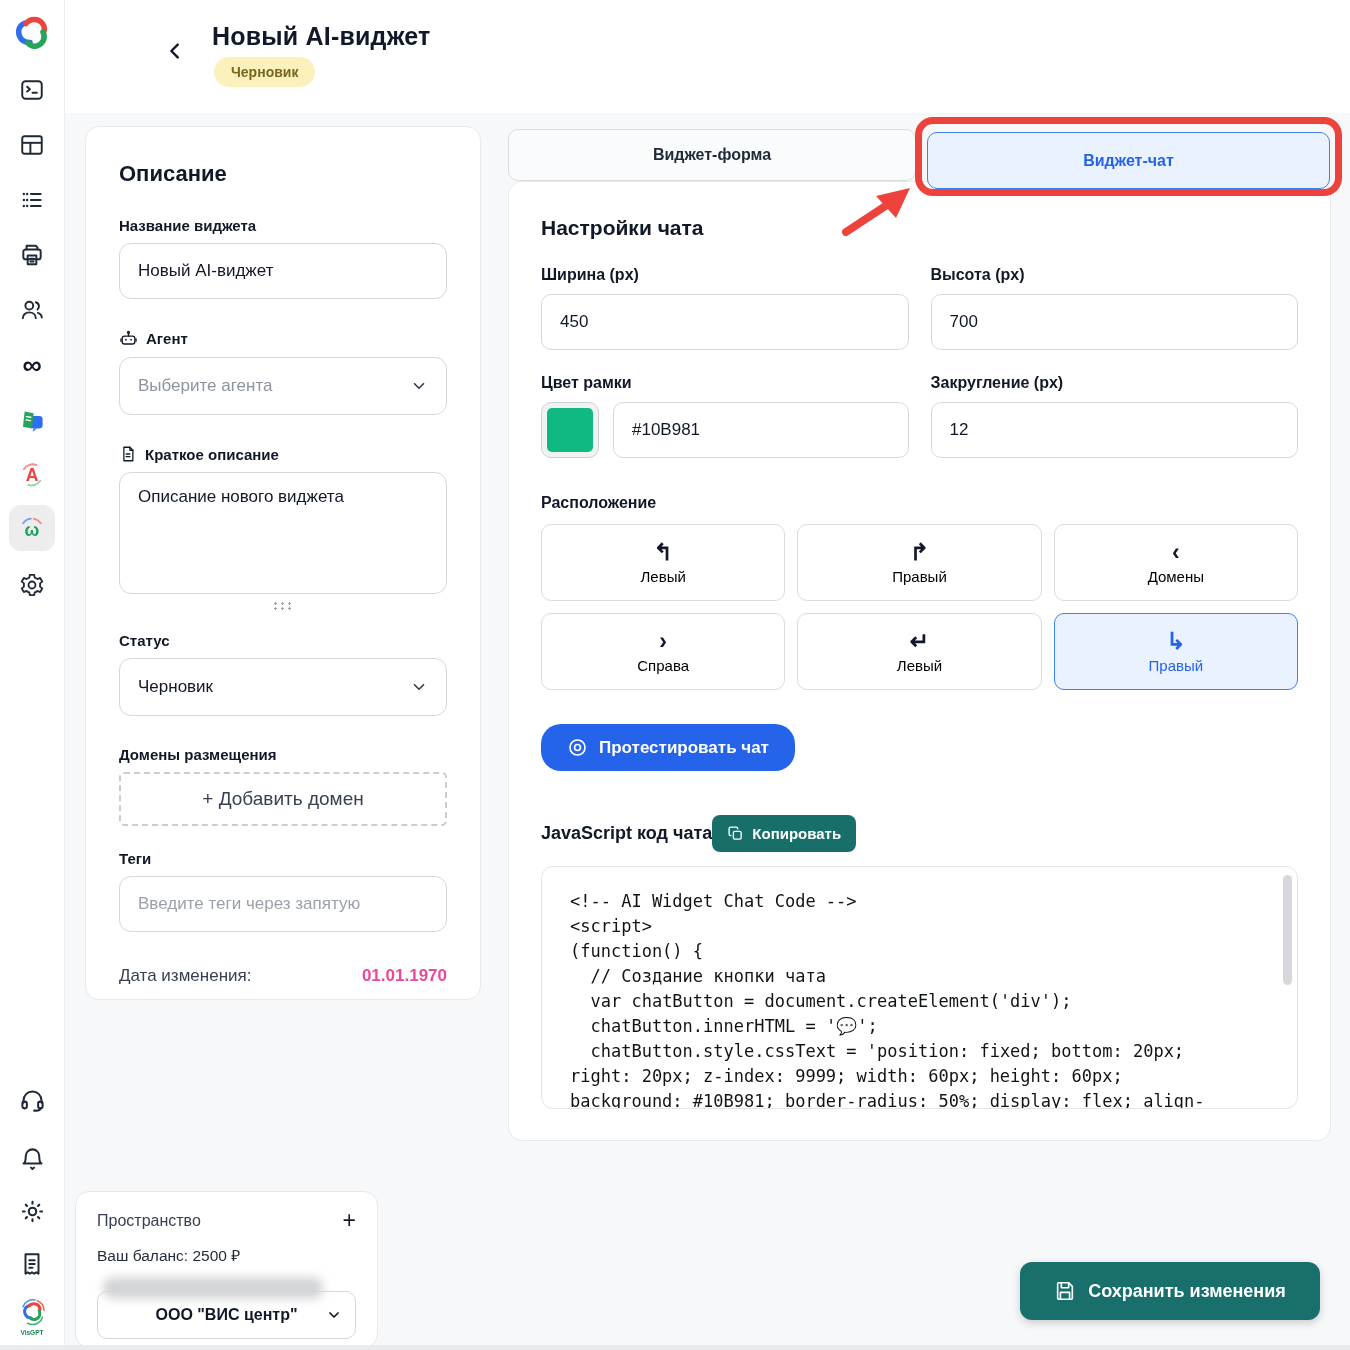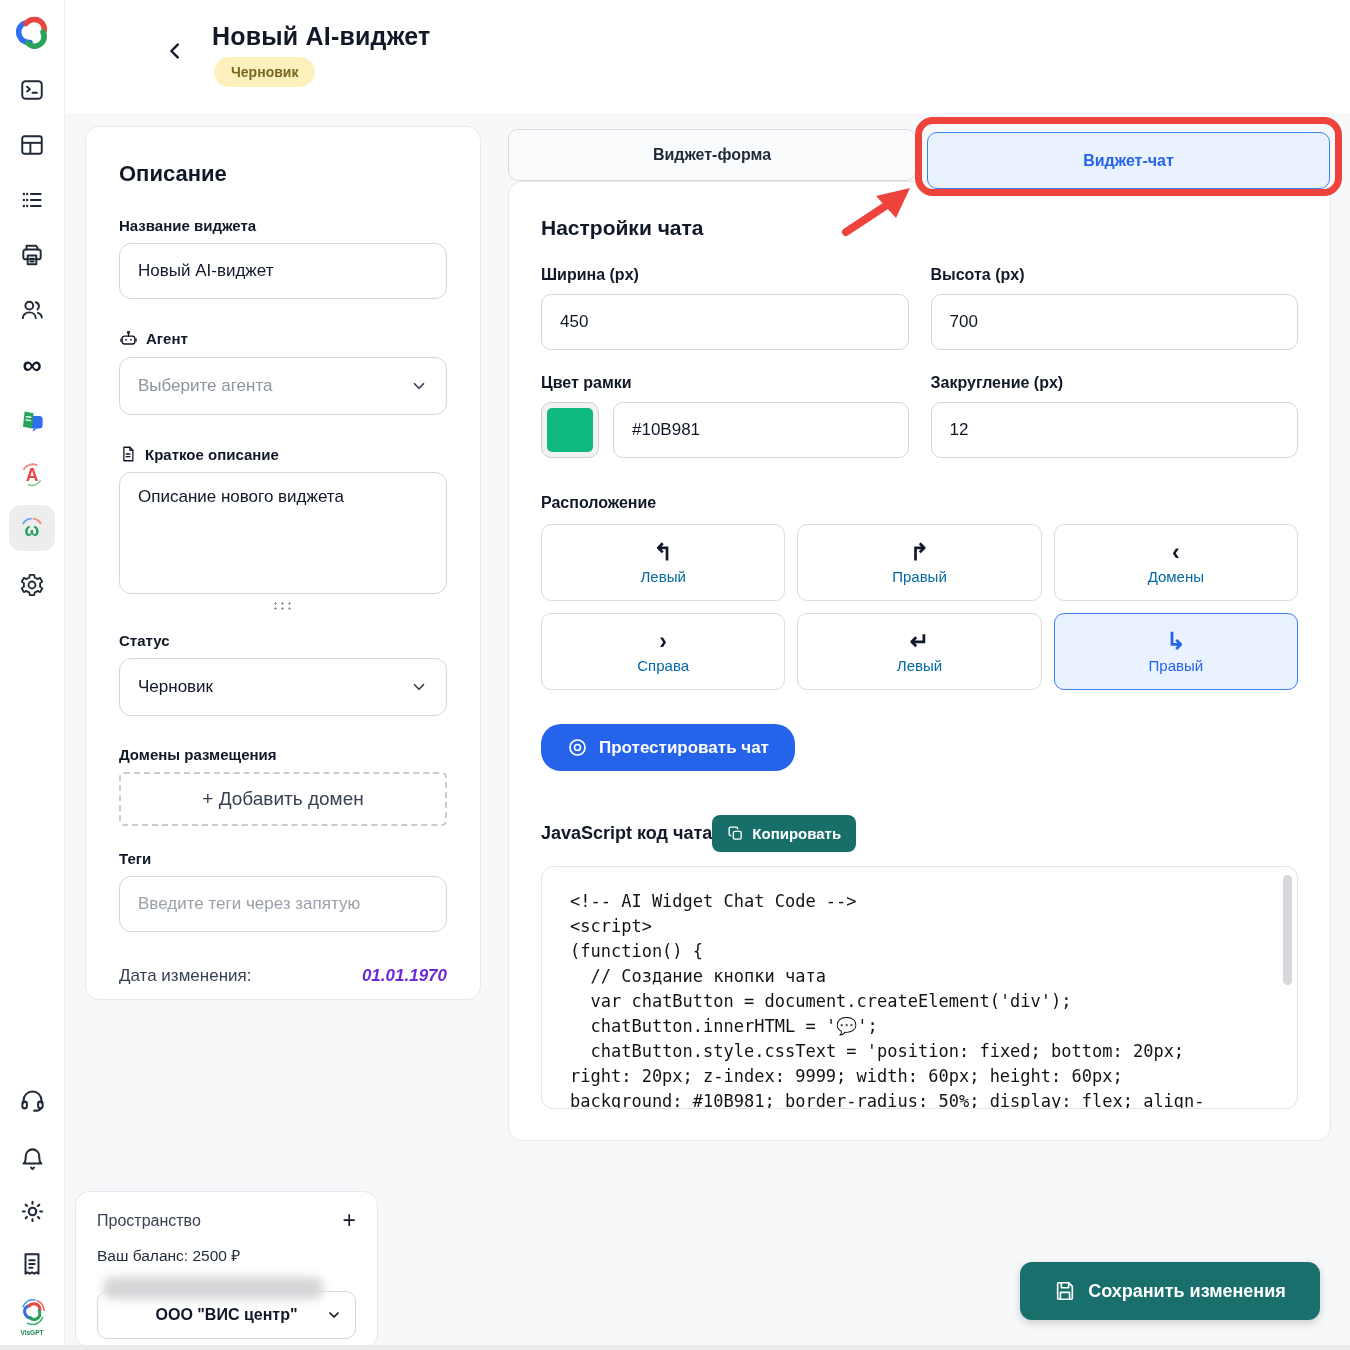--- a/index.html
+++ b/index.html
@@ -41,21 +41,21 @@
             align-items:center;justify-content:space-between;font-size:17px;cursor:pointer;background:#fff;}
   .ph{color:#8d949e;}
   .f-area{height:122px;border:1px solid #d5d7db;border-radius:12px;width:100%;box-sizing:border-box;
           padding:14px 18px;font-size:17px;font-family:inherit;color:#111827;resize:none;outline:none;}
   .resize-dots{width:23px;height:9px;margin:3px auto 0;
      background:radial-gradient(circle,#9aa1ab 1.1px,transparent 1.4px);background-size:7px 5px;cursor:nwse-resize;}
   .dashed-btn{height:54px;border:2px dashed #c9ccd1;border-radius:5px;display:flex;align-items:center;
               justify-content:center;font-size:19px;color:#374151;cursor:pointer;background:#fff;width:100%;
               box-sizing:border-box;font-family:inherit;}
   .date-row{display:flex;justify-content:space-between;margin-top:34px;font-size:17px;color:#374151;}
-  .date-val{font-weight:700;color:#6d28d9;font-style:italic;}
+  .date-val{font-weight:700;color:#ec4899;}
 
   
   .tab-form{position:absolute;left:508px;top:129px;width:408px;height:52px;background:#fafbfc;
             border:1px solid #d9dbde;border-radius:10px;display:flex;align-items:center;justify-content:center;
             font-size:16px;font-weight:700;color:#1f2937;box-sizing:border-box;cursor:pointer;z-index:2;}
   .tab-chat{position:absolute;left:927px;top:132px;width:403px;height:57px;background:#e9f2fe;
             border:1px solid #3c82f6;border-radius:10px;display:flex;align-items:center;justify-content:center;
             font-size:16px;font-weight:700;color:#2563eb;box-sizing:border-box;cursor:pointer;z-index:3;}
   .red-box{position:absolute;left:915px;top:117px;width:427px;height:79px;border:7px solid #ee423d;
            border-radius:18px;box-sizing:border-box;z-index:4;pointer-events:none;}
@@ -74,21 +74,21 @@
   .color-row{display:flex;gap:14px;}
   .swatch{width:58px;height:56px;border:1px solid #cdd0d4;border-radius:10px;padding:5px;
           box-sizing:border-box;background:#f1f2f3;flex:0 0 auto;cursor:pointer;}
   .swatch-inner{width:100%;height:100%;border-radius:5px;}
   .pos-label{font-size:16px;font-weight:700;margin-top:36px;}
   .pos-grid{display:grid;grid-template-columns:1fr 1fr 1fr;gap:12px;margin-top:12px;}
   .pos-btn{height:77px;border:1px solid #d9dbde;border-radius:10px;background:#fff;display:flex;
            flex-direction:column;align-items:center;justify-content:center;gap:3px;cursor:pointer;
            font-family:inherit;box-sizing:border-box;}
   .pos-ico{font-size:23px;line-height:1.1;color:#111827;font-weight:600;}
-  .pos-lbl{font-size:15px;color:#0369a1;}
+  .pos-lbl{font-size:15px;color:#000000;}
   .pos-btn.selected{background:#e9f2fe;border-color:#3c82f6;}
   .pos-btn.selected .pos-ico,.pos-btn.selected .pos-lbl{color:#2563eb;}
   .test-btn{margin-top:34px;display:inline-flex;align-items:center;gap:11px;background:#2563eb;color:#fff;
             border:none;border-radius:20px;height:47px;padding:0 26px;font-size:17px;font-weight:600;
             cursor:pointer;font-family:inherit;}
   .js-row{display:flex;justify-content:flex-start;align-items:center;margin-top:44px;}
   .js-label{font-size:18px;font-weight:800;}
   .copy-btn{display:inline-flex;align-items:center;gap:8px;background:#186f6a;color:#fff;border:none;
             border-radius:8px;height:37px;padding:0 15px;font-size:15px;font-weight:600;cursor:pointer;
             font-family:inherit;}

